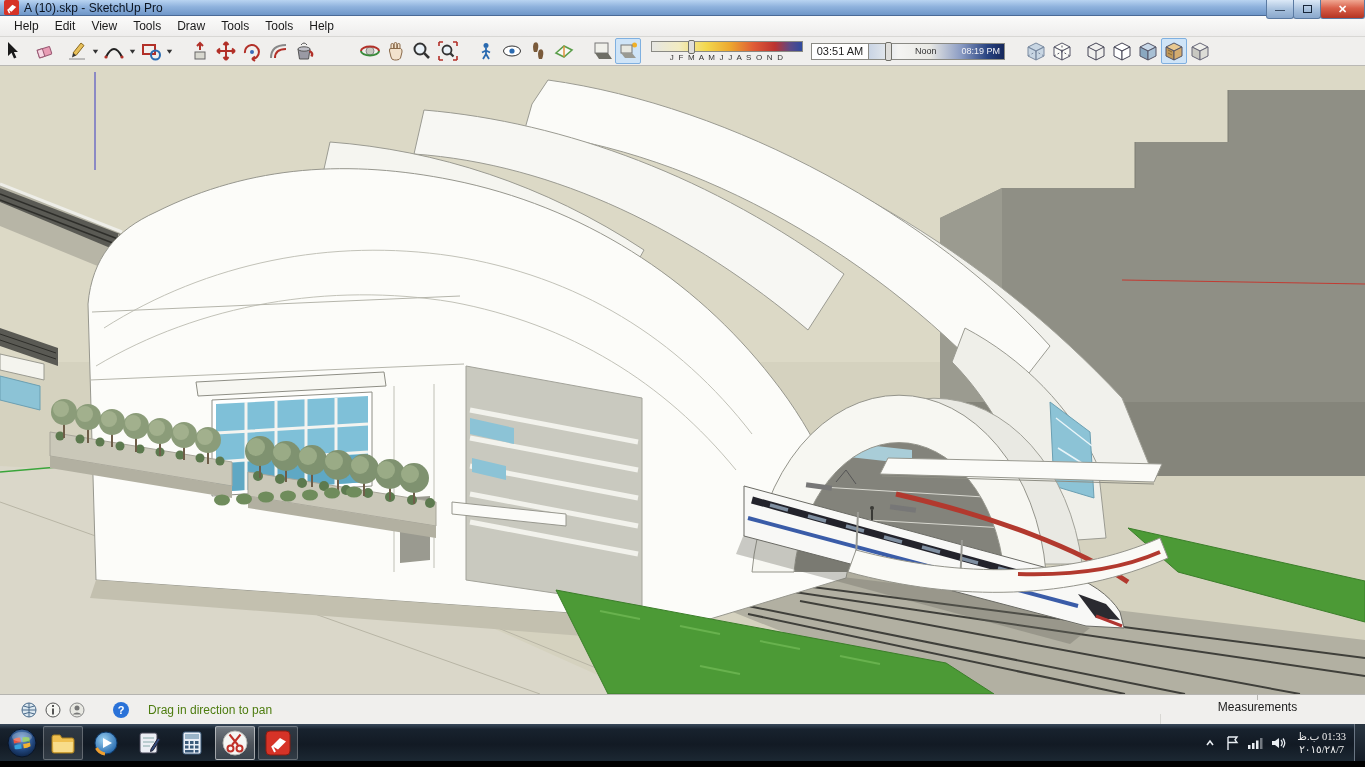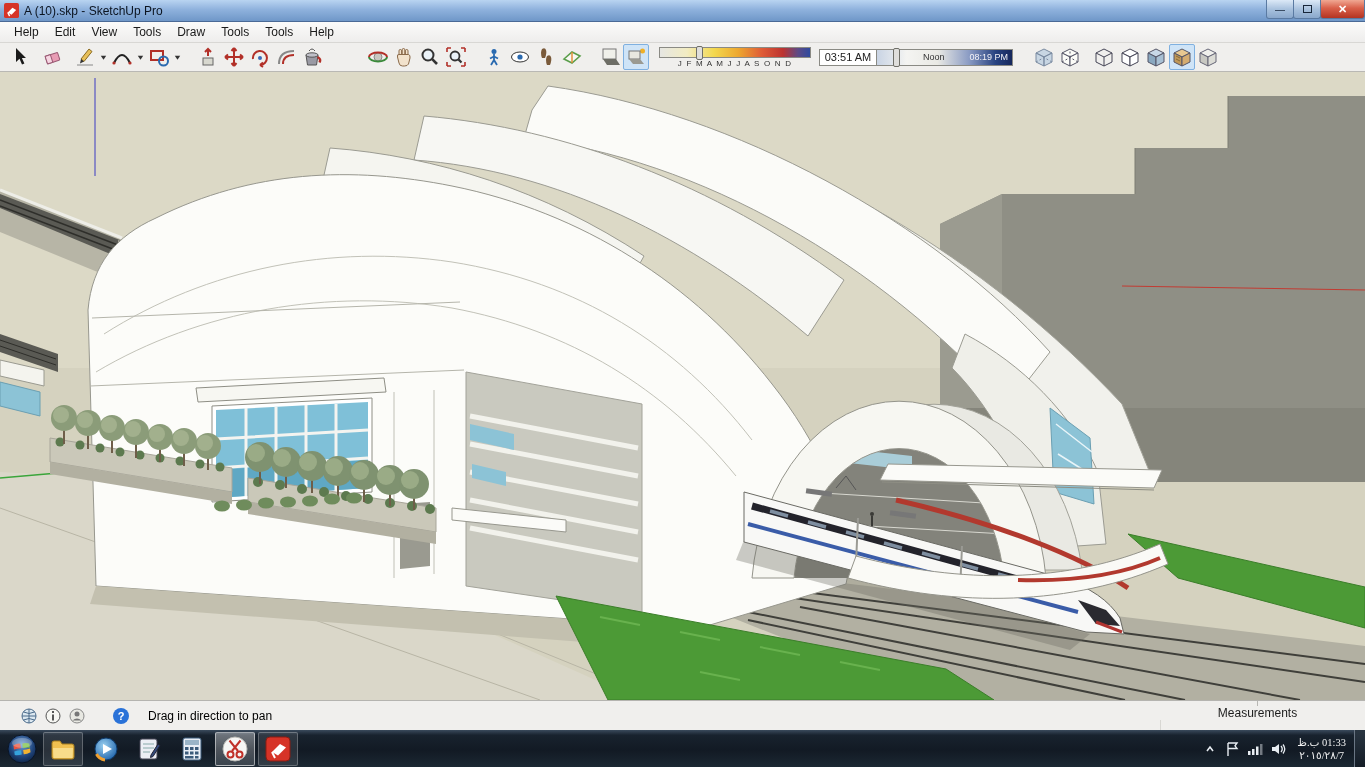--- a/index.html
+++ b/index.html
@@ -1,39 +1,39 @@
 <!DOCTYPE html>
 <html><head>
 <meta charset="utf-8">
 <style>
   * { margin:0; padding:0; box-sizing:border-box; }
   html,body { width:1365px; height:767px; overflow:hidden; background:#000;
     font-family:"Liberation Sans", sans-serif; }
   .app { position:relative; width:1365px; height:767px; }
 
   
-  .titlebar { height:22px; background:linear-gradient(#b9d4f1 0%, #8fb2dd 45%, #6f97c8 100%);
+  .titlebar { height:16px; background:linear-gradient(#b9d4f1 0%, #8fb2dd 45%, #6f97c8 100%);
     display:flex; align-items:center; border-bottom:1px solid #4a6a96; position:relative; }
   .titlebar .appicon { width:15px; height:15px; margin:0 5px 0 4px; }
   .titlebar .title { font-size:12px; color:#0b1420; }
   .winbtns { position:absolute; right:0; top:0; display:flex; }
   .winbtn { width:28px; height:19px; display:flex; align-items:center; justify-content:center;
     background:linear-gradient(#dce9f7,#a9c2de 50%,#8aa8cc); border:1px solid #5a7aa2; border-top:none;
     border-radius:0 0 3px 3px; margin-left:-1px; font-size:10px; color:#17263a; }
   .winbtn.close { width:45px; background:linear-gradient(#f0a893,#d9604a 45%,#b43422); color:#fff;
     font-size:11px; font-weight:bold; }
   .glyph-max { width:9px; height:8px; border:1px solid #17263a; display:block; }
 
   
   .menubar { height:21px; background:linear-gradient(#fbfbfa,#eeedec); display:flex; align-items:center;
     padding-left:6px; border-bottom:1px solid #d8d7d4; }
   .menu-item { font-size:12px; color:#1a1a1a; padding:2px 8px; }
 
   
-  .toolbar { height:29px; background:#f0efed; display:flex; align-items:center; padding-left:8px;
+  .toolbar { height:29px; background:#f0efed; display:flex; align-items:center; padding-left:0;
     border-bottom:1px solid #b9b8b4; }
   .tbtn { width:26px; height:26px; display:flex; align-items:center; justify-content:center;
     border:1px solid transparent; border-radius:2px; flex:none; }
   .tbtn.pressed { background:#cfe4f7; border-color:#7fb0e0; }
   .dd { width:11px; height:26px; display:flex; align-items:center; justify-content:center; flex:none; }
   .shadow-months { margin-left:10px; width:152px; flex:none; }
   .month-grad { height:11px; border:1px solid #8a8a84; position:relative;
     background:linear-gradient(90deg,#e6e6e2 0%,#f2ecc2 18%,#f3d84e 36%,#eda82f 52%,#df5b36 68%,#bc3330 82%,#5d4a86 92%,#2f4a9e 100%); }
   .month-handle { position:absolute; left:24%; top:-2px; width:7px; height:14px; background:#dfdedb;
     border:1px solid #6f6f68; border-radius:2px; }
@@ -48,21 +48,21 @@
   .time-handle { position:absolute; left:12%; top:-2px; width:7px; height:19px; background:#dfdedb;
     border:1px solid #6f6f68; border-radius:2px; }
 
   
   .viewport { height:628px; position:relative; background:#dcd9c6; }
 
   
   .statusbar { height:30px; background:#f0efed; border-top:1px solid #b5b4b0; display:flex; align-items:center;
     padding-left:20px; }
   .sicon { margin-right:6px; display:flex; }
-  .hint { font-size:12px; color:#000000; margin-left:12px; }
+  .hint { font-size:12px; color:#4d7c0f; margin-left:12px; }
   .meas-wrap { margin-left:auto; display:flex; align-items:center; height:100%;flex-direction:column; }
   .meas-sep { width:1px; height:16px; background:#b8b7b3; margin-right:10px; }
   .meas-label { font-size:12px; color:#1c1c1c; margin-right:10px; }
   .meas-box { width:205px; height:100%; border-left:1px solid #d8d7d3; font-size:12px; color:#222;
     display:flex; align-items:center; padding-left:8px; }
 
   
   .taskbar { height:37px; background:linear-gradient(#3a4a5c 0%,#18222e 14%,#121a24 55%,#1c2833 100%);
     display:flex; align-items:center; position:relative; }
   .startorb { width:36px; height:36px; display:flex; align-items:center; justify-content:center; margin-left:4px; }

